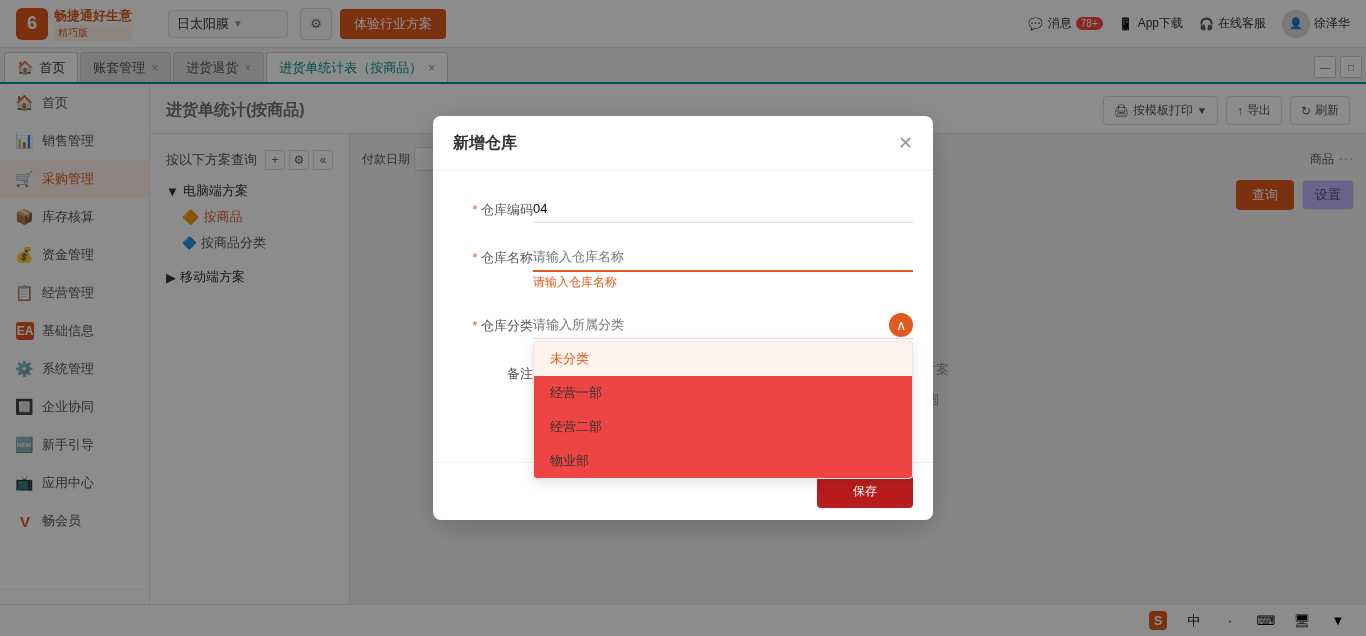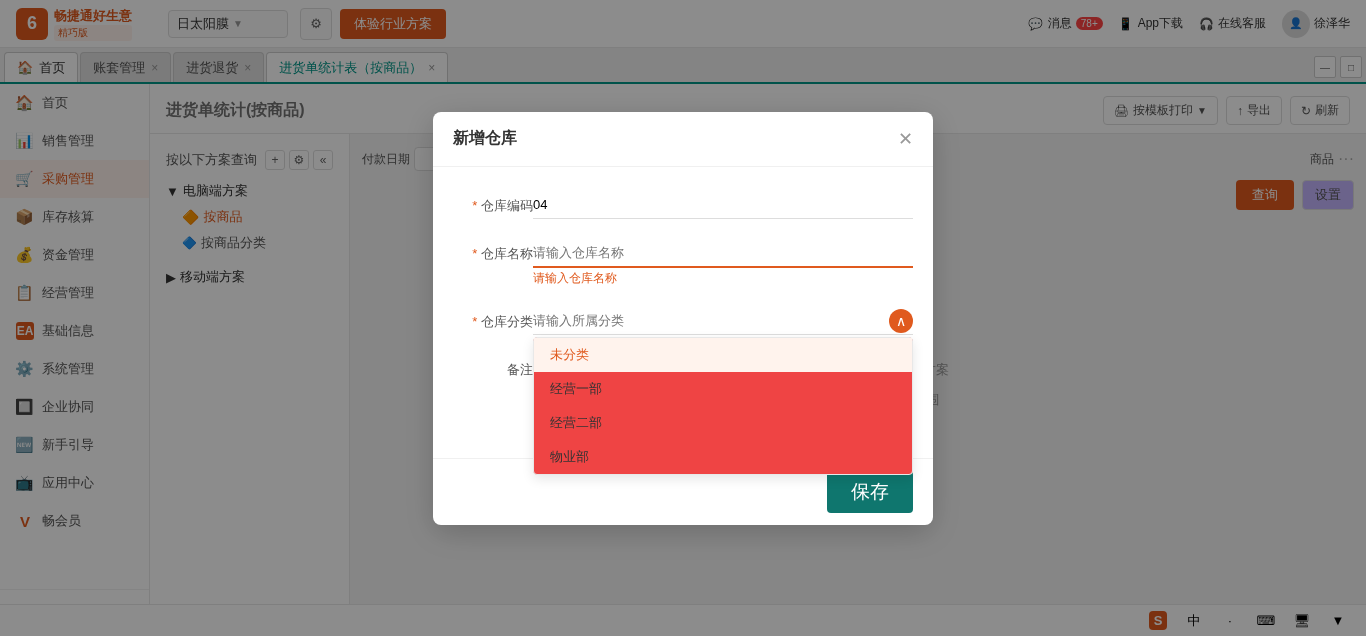--- a/index.html
+++ b/index.html
@@ -202,21 +202,21 @@
     .dropdown-list {
       position: absolute; top: 100%; left: 0; right: 0;
       background: #ef4444; border: 1px solid #e8e8e8;
       border-radius: 4px; box-shadow: 0 4px 12px rgba(0,0,0,0.1);
       z-index: 2000; margin-top: 2px;
     }
     .dropdown-item { padding: 8px 16px; cursor: pointer; font-size: 13px; color: #333; }
     .dropdown-item.active { background: #fff3ed; color: #e05a1e; }
     .form-textarea { width: 100%; border: 1px solid #ddd; border-radius: 4px; padding: 6px 8px; font-size: 13px; height: 60px; resize: none; outline: none; }
     .modal-footer { display: flex; justify-content: flex-end; padding: 12px 20px; border-top: 1px solid #f0f0f0; gap: 8px; }
-    .btn-save { background: #0f766e; color: white; border: none; border-radius: 4px; padding: 8px 24px; cursor: pointer; font-size: 19px; }
+    .btn-save { background: #b91c1c; color: white; border: none; border-radius: 4px; padding: 8px 36px; cursor: pointer; font-size: 12px; }
 
     
     .bottom-bar {
       height: 32px; background: #fff; border-top: 1px solid #e8e8e8;
       display: flex; align-items: center; justify-content: flex-end;
       padding: 0 16px; gap: 12px;
     }
     .bottom-icon { width: 24px; height: 24px; display: flex; align-items: center; justify-content: center; cursor: pointer; }
 
     

